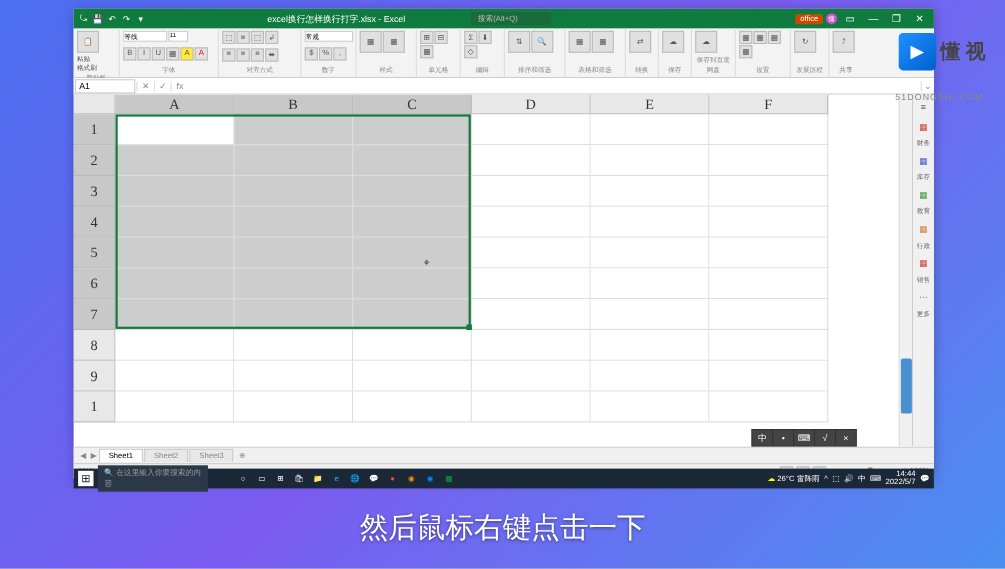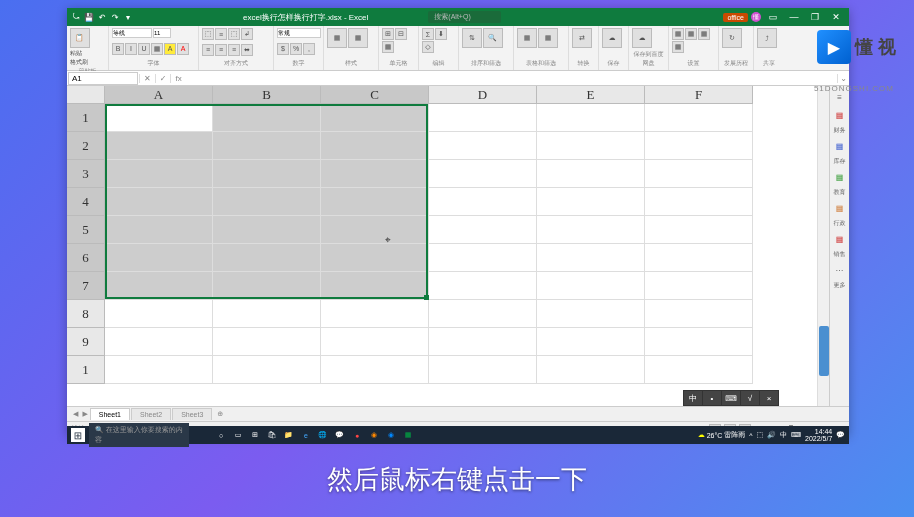--- a/index.html
+++ b/index.html
@@ -29,21 +29,21 @@
 .rgroup .icons{display:flex;gap:1px;flex-wrap:wrap;align-items:center}
 .rgroup .icons .ic{width:12px;height:12px;background:#e0e0e0;border:1px solid #bbb;font-size:7px;display:flex;align-items:center;justify-content:center}
 .rgroup .icons .ic.big{width:20px;height:20px}
 .rgroup .gname{font-size:6px;text-align:center;color:#888}
 .rgroup .fontbox{display:flex;gap:1px}
 .rgroup .fontbox input{width:40px;height:10px;font-size:6px;border:1px solid #ccc}
 .rgroup .fontbox .sz{width:18px}
 
 
 .fbar{height:15px;background:#fff;border-bottom:1px solid #ccc;display:flex;align-items:center;font-size:8px}
-.fbar .namebox{width:70px;border:1px solid #ccc;padding:1px 3px;margin:1px}
+.fbar .namebox{width:55px;border:1px solid #ccc;padding:1px 3px;margin:1px}
 .fbar .fx{padding:0 4px;color:#888;border-left:1px solid #ddd}
 .fbar .formula{flex:1;padding:1px 3px}
 .fbar .expand{width:12px;text-align:center;border-left:1px solid #ddd;color:#888}
 
 
 .grid-area{flex:1;display:flex;overflow:hidden;position:relative}
 .sheet{flex:1;position:relative;background:#fff}
 .colheaders{height:18px;display:flex;position:absolute;top:0;left:0;right:12px}
 .corner{width:38px;height:18px;background:#e8e8e8;border-right:1px solid #bbb;border-bottom:1px solid #bbb}
 .ch{height:18px;background:#e8e8e8;border-right:1px solid #bbb;border-bottom:1px solid #bbb;display:flex;align-items:center;justify-content:center;font-size:13px;font-family:"Times New Roman",serif;color:#333}

